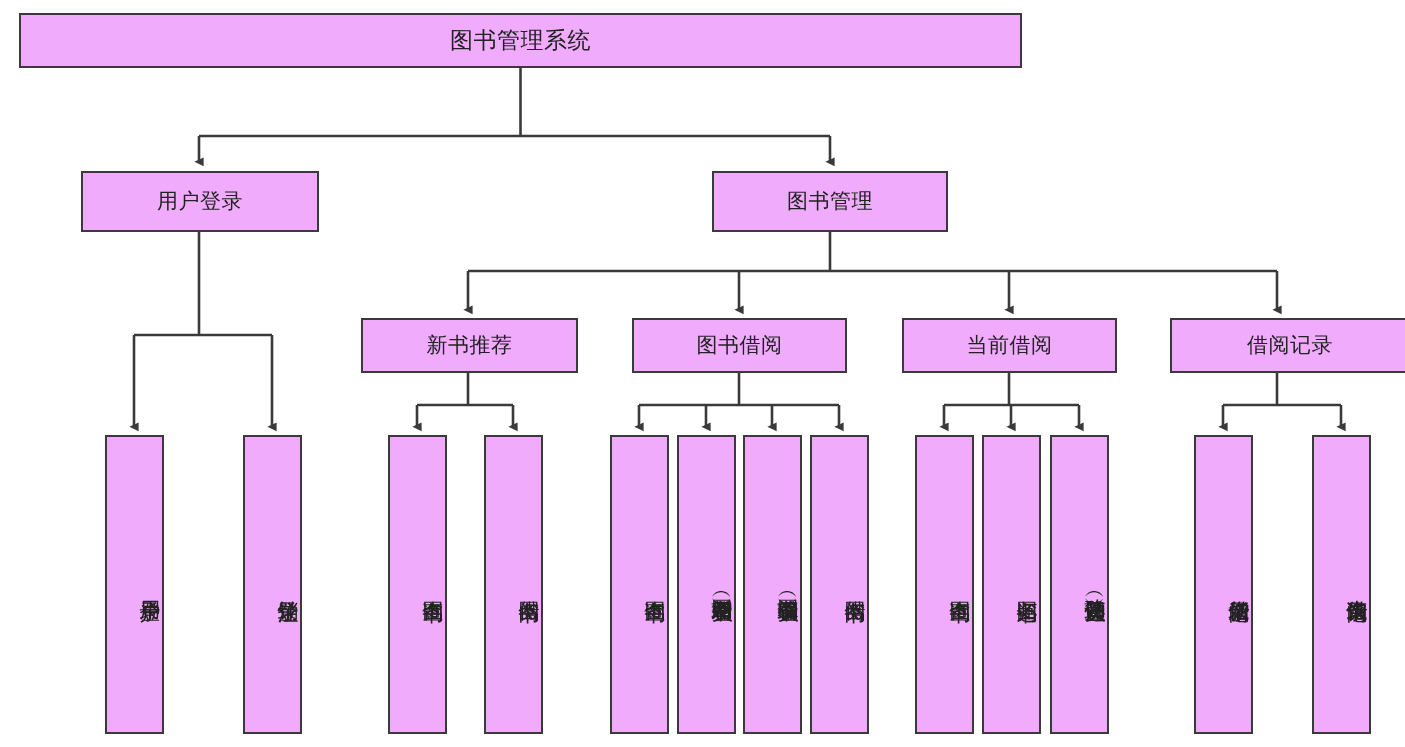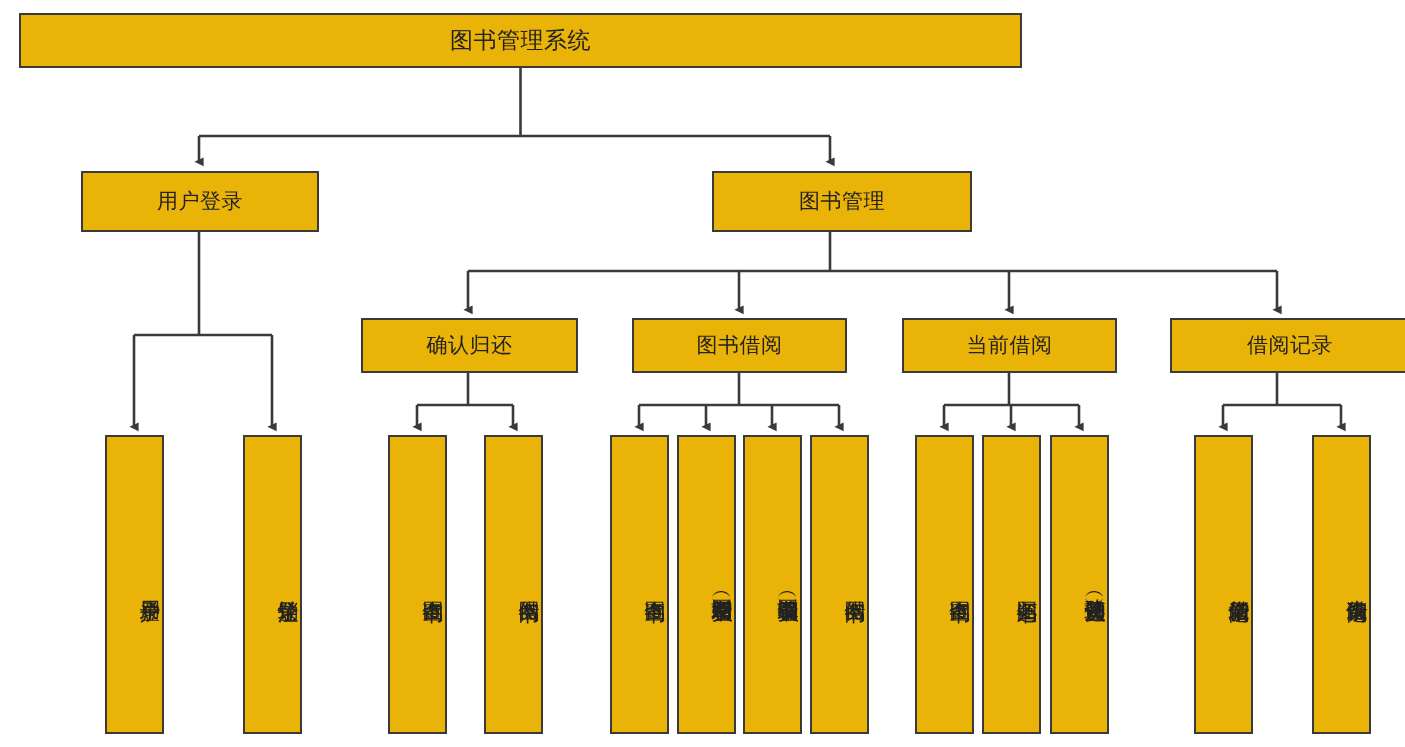--- a/index.html
+++ b/index.html
@@ -23,21 +23,21 @@
     left: 0;
     top: 0;
     width: 1405px;
     height: 747px;
     pointer-events: none;
   }
   .node {
     position: absolute;
     box-sizing: border-box;
     border: 2.5px solid #3a3a3a;
-    background: #eab308;
+    background: #f0abfc;
     display: flex;
     align-items: center;
     justify-content: center;
     text-align: right;
     color: #222222;
   }
   .node-h {
     font-size: 21px;
     letter-spacing: 0.5px;
     line-height: 1.2;
@@ -127,26 +127,26 @@
   </svg>
 
   <div class="node node-h title" style="left:19px; top:13px; width:1003px; height:55px;">
     <span>图书管理系统</span>
   </div>
 
   <div class="node node-h" style="left:81px; top:171px; width:238px; height:61px;">
     <span>用户登录</span>
   </div>
 
-  <div class="node node-h" style="left:712px; top:171px; width:260px; height:61px;">
+  <div class="node node-h" style="left:712px; top:171px; width:236px; height:61px;">
     <span>图书管理</span>
   </div>
 
   <div class="node node-h" style="left:361px; top:318px; width:217px; height:55px;">
-    <span>确认归还</span>
+    <span>新书推荐</span>
   </div>
 
   <div class="node node-h" style="left:902px; top:318px; width:215px; height:55px;">
     <span>当前借阅</span>
   </div>
 
   <div class="node node-h" style="left:632px; top:318px; width:215px; height:55px;">
     <span>图书借阅</span>
   </div>
 

